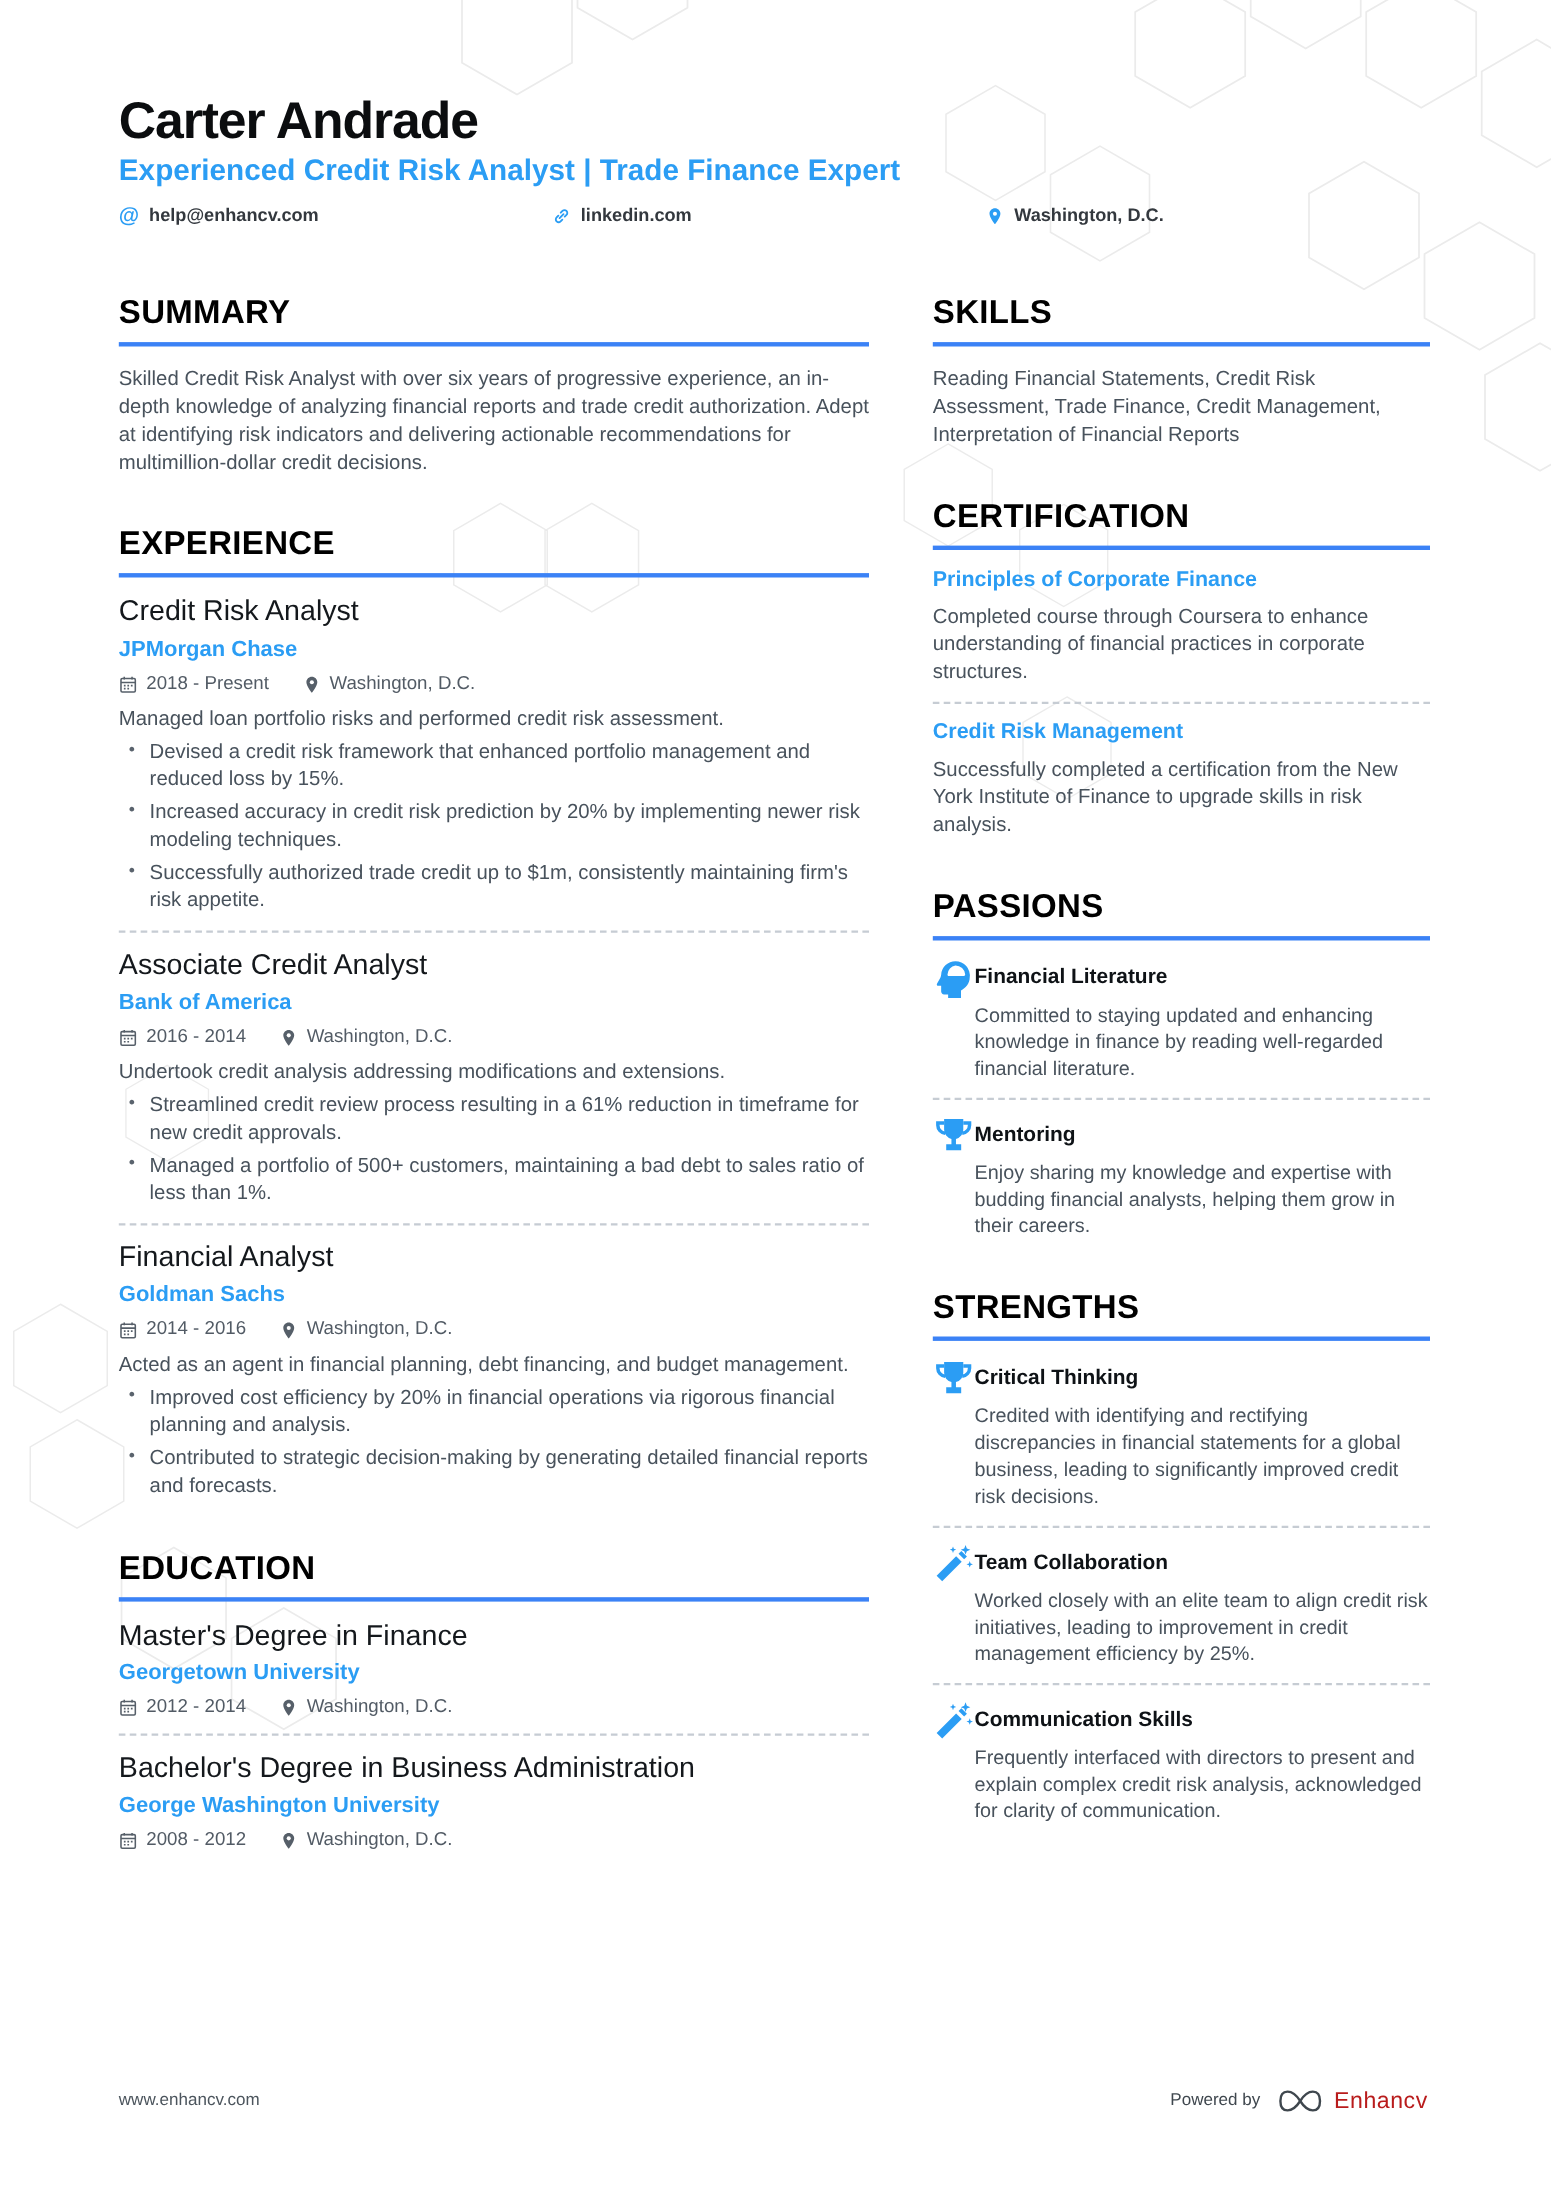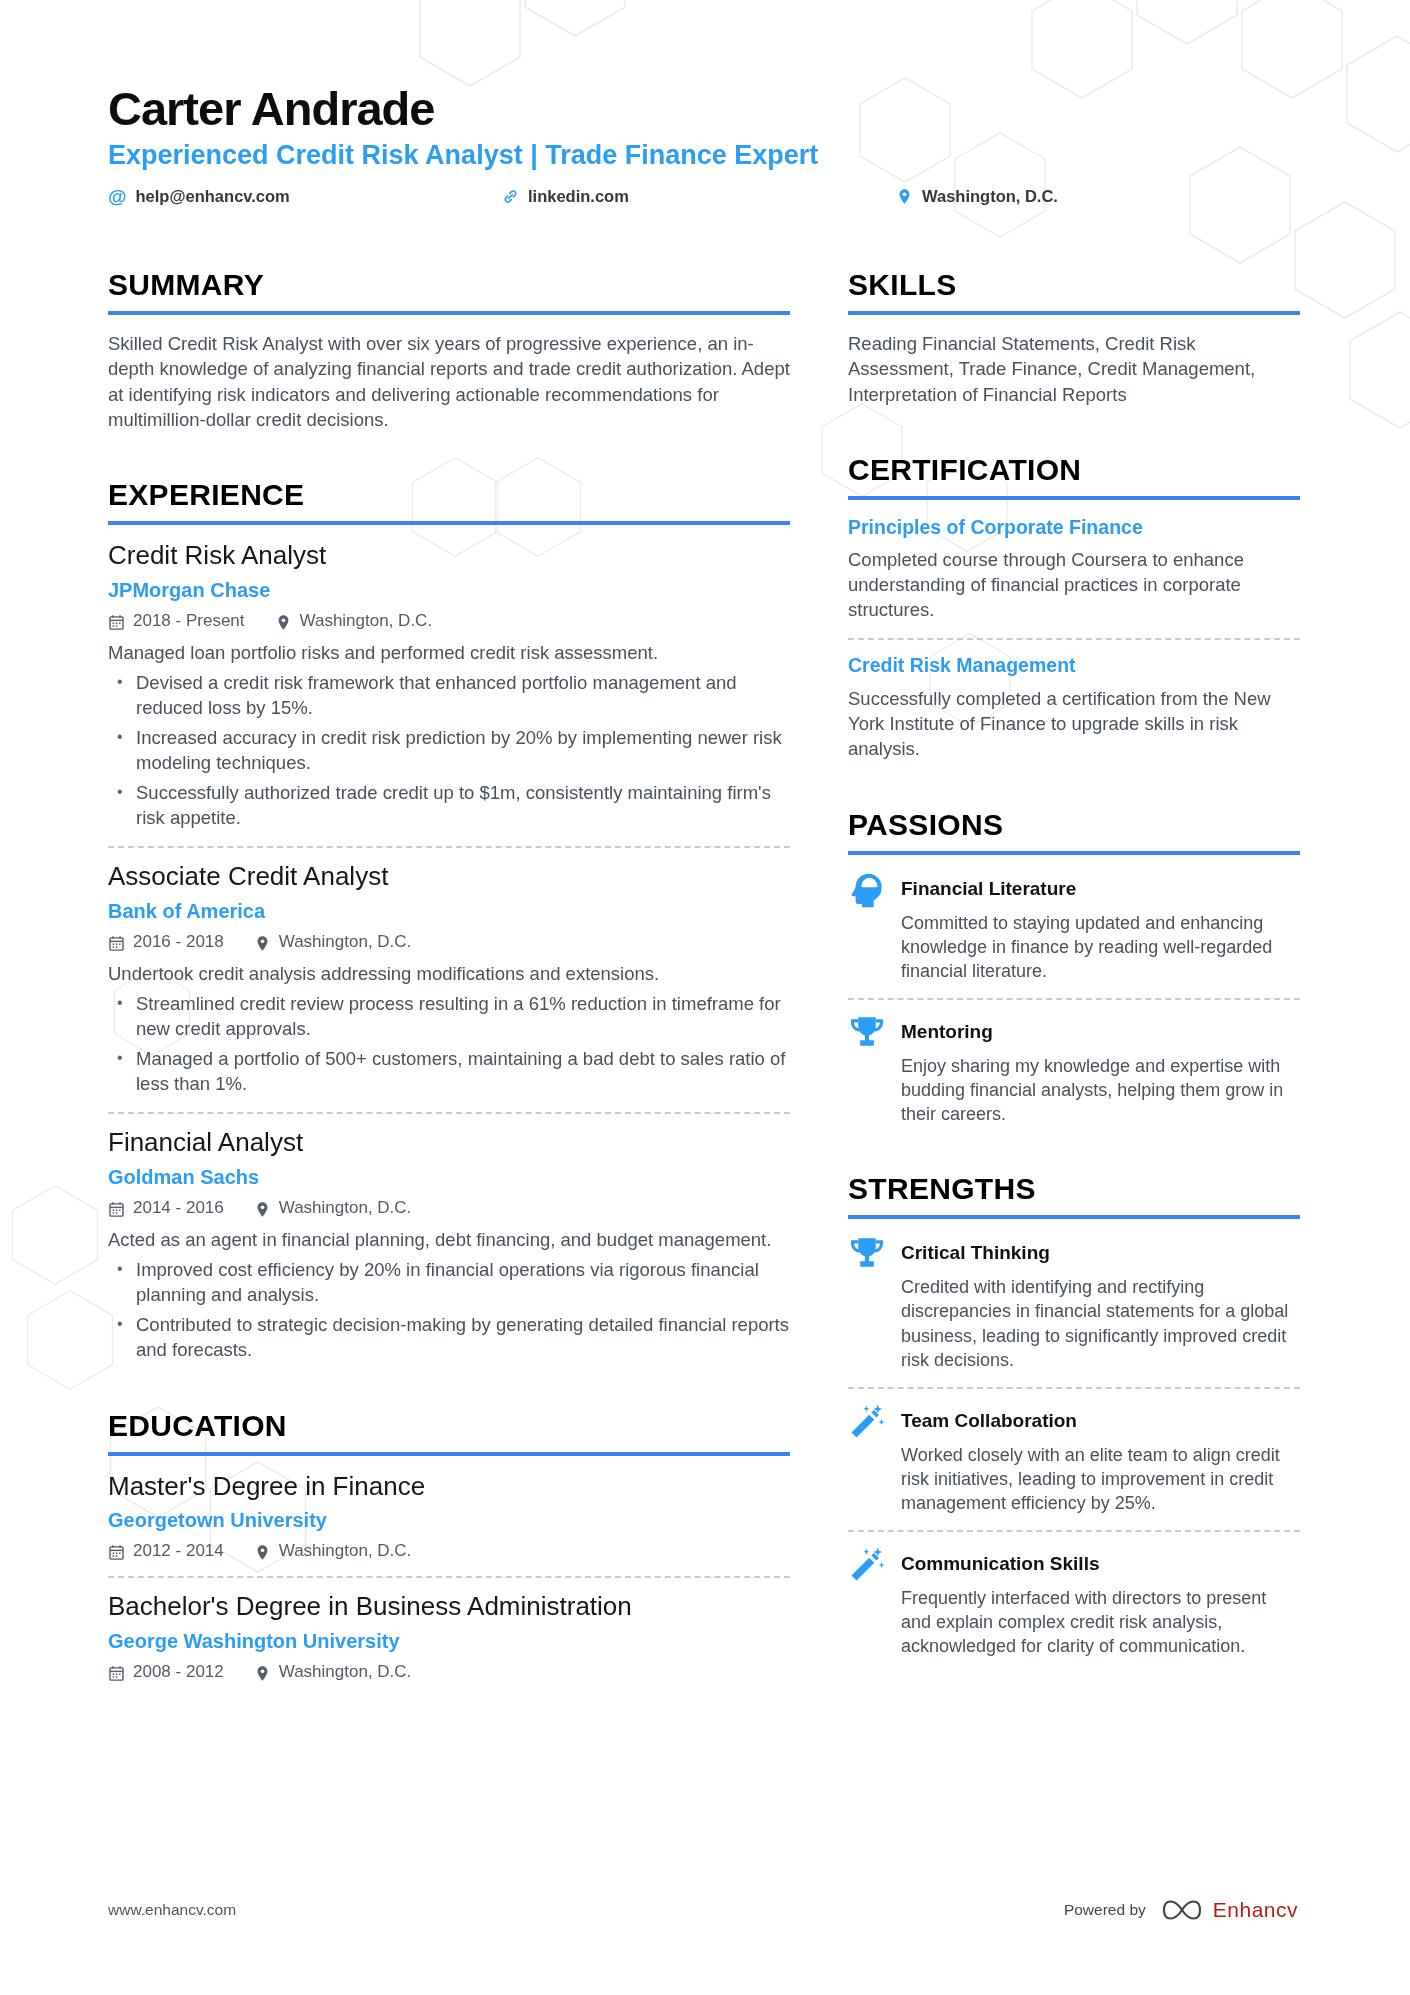--- a/index.html
+++ b/index.html
@@ -47,21 +47,21 @@
   .meta-item{display:flex;gap:8px;align-items:flex-end;}
   .entry-desc{margin-top:10px;font-size:18.5px;color:var(--body);line-height:1.35;}
   ul.bullets{margin:5px 0 0;padding:0 0 0 28px;list-style:none;}
   ul.bullets li{position:relative;font-size:18.5px;color:var(--body);line-height:1.35;margin-top:5px;}
   ul.bullets li::before{content:"•";position:absolute;left:-19px;top:0;color:#5a636d;font-size:16px;}
   .dashed{border:none;border-top:2px dashed var(--dash);margin:15px 0 14px;}
 
   
   .cert-title{font-size:19.5px;font-weight:700;color:var(--accent);line-height:1.2;}
   .cert-text{margin-top:9px;font-size:18.5px;color:var(--body);line-height:1.35;}
-  .icon-item{display:flex;gap:15px;}
+  .icon-item{display:flex;}
   .item-icon{width:38px;height:38px;flex:none;color:var(--accent);}
   .item-icon svg{width:100%;height:100%;display:block;}
   .item-title{font-size:19px;font-weight:700;color:#0e1216;padding-top:7px;}
   .item-text{margin-top:11px;font-size:18px;color:var(--body);line-height:1.34;}
 
   
   .footer{position:absolute;left:108px;right:112px;top:1896px;display:flex;justify-content:space-between;align-items:center;}
   .site-link{font-size:15.5px;color:#4c555d;}
   .powered{display:flex;align-items:center;gap:13px;}
   .powered-text{font-size:15.5px;color:#3f474e;}
@@ -185,21 +185,21 @@
           <div class="meta">
             <span class="meta-item">
               <span class="icon-16">
                 <svg viewBox="0 0 24 24" fill="none" stroke="#565f69" stroke-width="2">
                   <path d="M7 1.8v3.4M17 1.8v3.4"></path>
                   <rect x="2.8" y="4" width="18.4" height="17.4" rx="1.6"></rect>
                   <path d="M2.8 9h18.4"></path>
                   <path d="M6.5 13h2.2M11 13h2.2M15.5 13h2.2M6.5 17h2.2M11 17h2.2" stroke-width="2.2"></path>
                 </svg>
               </span>
-              <span>2016 - 2018</span>
+              <span>2016 - 2014</span>
             </span>
             <span class="meta-item">
               <span class="icon-16">
                 <svg viewBox="0 0 24 24">
                     <path fill="#565f69" d="M12 1.8c-3.9 0-7 3.1-7 7 0 5.2 7 13.4 7 13.4s7-8.2 7-13.4c0-3.9-3.1-7-7-7z"></path>
                     <circle cx="12" cy="8.8" r="2.6" fill="#fff"></circle>
                   </svg>
               </span>
               <span>Washington, D.C.</span>
             </span>

